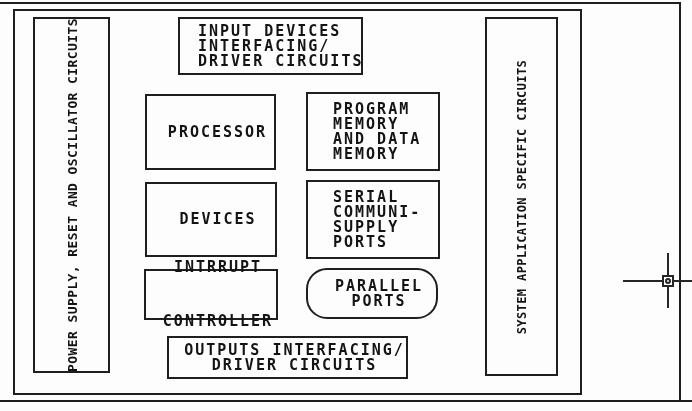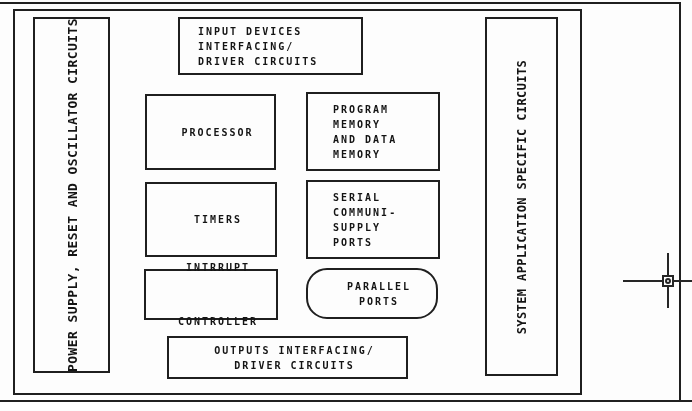--- a/index.html
+++ b/index.html
@@ -20,21 +20,21 @@
     position:absolute;left:13px;top:9px;width:565px;height:382px;
     border:2px solid #1f1f1f;
   }
   
   .box{
     position:absolute;
     border:2px solid #1f1f1f;
     background:#fdfdfd;
     box-sizing:border-box;
     display:flex;flex-direction:column;
-    font-size:10px;font-weight:bold;
+    font-size:15px;font-weight:bold;
     letter-spacing:2px;line-height:15px;
     white-space:nowrap;
   }
   .box .ln{display:block;}
   .center-txt{align-items:center;justify-content:center;text-align:center;padding-left:14px;}
   .left-txt{justify-content:center;text-align:left;}
   
   .vpanel{
     position:absolute;border:2px solid #1f1f1f;background:#fdfdfd;
     box-sizing:border-box;
@@ -101,21 +101,21 @@
   </div>
 
   <div class="box left-txt box-program">
     <span class="ln">PROGRAM</span>
     <span class="ln">MEMORY</span>
     <span class="ln">AND DATA</span>
     <span class="ln">MEMORY</span>
   </div>
 
   <div class="box center-txt box-timers">
-    <span class="ln">TIMERS</span>
+    <span class="ln">DEVICES</span>
   </div>
 
   <div class="box left-txt box-serial">
     <span class="ln">SERIAL</span>
     <span class="ln">COMMUNI-</span>
     <span class="ln">SUPPLY</span>
     <span class="ln">PORTS</span>
   </div>
 
   <div class="box center-txt box-interrupt">

